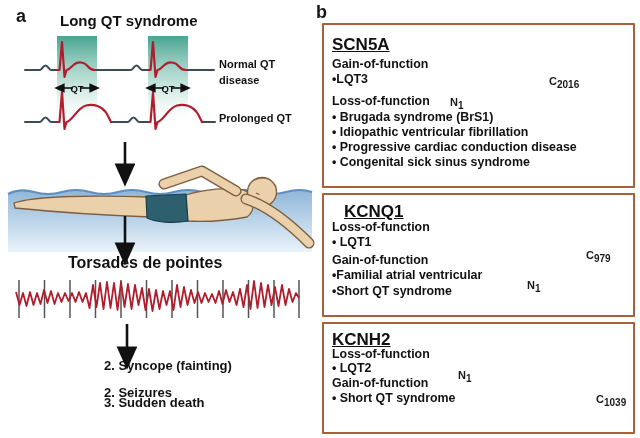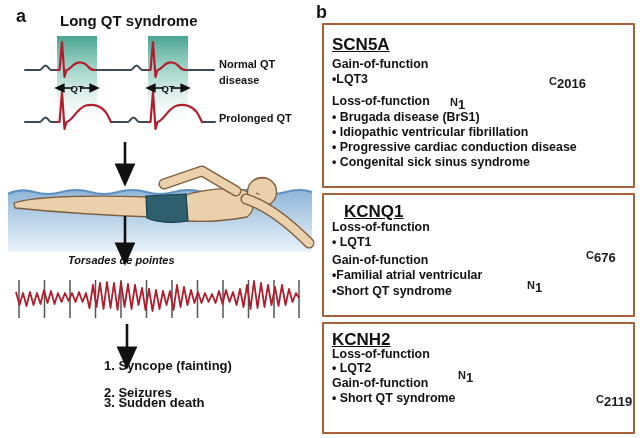--- a/index.html
+++ b/index.html
@@ -2,27 +2,27 @@
 <html><head>
 <meta charset="utf-8">
 <style>
   html,body{margin:0;padding:0;background:#fff;}
   .stage{position:relative;width:640px;height:438px;background:#ffffff;
          font-family:"Liberation Sans",sans-serif;color:#111;overflow:hidden;}
   .abs{position:absolute;}
   .panel-letter{font-size:18px;font-weight:bold;color:#151515;}
   .fig-title{font-size:15px;font-weight:bold;}
   .trace-label{font-size:11px;font-weight:bold;line-height:15px;}
-  .mid-label{font-size:11px;font-weight:bold;font-style:italic;}
+  .mid-label{font-size:16px;font-weight:bold;}
   .outcome{font-size:13px;font-weight:bold;}
   .gene-box{position:absolute;left:322px;width:309px;border:2px solid #a8603a;background:#ffffff;border-radius:1px;}
   .gene-name{position:absolute;font-size:17px;font-weight:bold;text-decoration:underline;}
   .box-row{position:absolute;left:332px;font-size:12.4px;font-weight:bold;white-space:nowrap;}
   .term{position:absolute;font-size:11px;font-weight:bold;color:#1a1a1a;}
-  .term sub{font-size:13px;vertical-align:sub;margin-top:28px;}
+  .term sub{font-size:10px;vertical-align:sub;margin-top:28px;}
   svg text{font-family:"Liberation Sans",sans-serif;}
   .qtT{font-size:9.5px;font-weight:bold;fill:#101010;}
 </style>
 </head>
 <body>
 
 <div class="stage">
 
   <svg class="abs" style="left:0;top:0" width="640" height="438" viewBox="0 0 640 438">
     <defs>
@@ -195,50 +195,50 @@
 
   <div class="abs panel-letter" style="left:16px;top:6px">a</div>
   <div class="abs fig-title" style="left:60px;top:12px">Long QT syndrome</div>
 
   <div class="abs trace-label" style="left:219px;top:57px">Normal QT</div>
   <div class="abs trace-label" style="left:219px;top:73px">disease</div>
   <div class="abs trace-label" style="left:219px;top:111px">Prolonged QT</div>
 
   <div class="abs mid-label" style="left:68px;top:254px">Torsades de pointes</div>
 
-  <div class="abs outcome" style="left:104px;top:358px">1. Syncope (fainting)</div>
+  <div class="abs outcome" style="left:104px;top:358px">2. Syncope (fainting)</div>
   <div class="abs outcome" style="left:104px;top:385px">2. Seizures</div>
   <div class="abs outcome" style="left:104px;top:395px">3. Sudden death</div>
 
   <div class="abs panel-letter" style="left:316px;top:2px">b</div>
 
   <div class="gene-box" style="top:23px;height:161px"></div>
   <div class="gene-name" style="left:332px;top:35px">SCN5A</div>
   <div class="box-row" style="top:57px">Gain-of-function</div>
   <div class="box-row" style="top:72px">•LQT3</div>
   <div class="box-row" style="top:94px">Loss-of-function</div>
-  <div class="box-row" style="top:110px">• Brugada disease (BrS1)</div>
+  <div class="box-row" style="top:110px">• Brugada syndrome (BrS1)</div>
   <div class="box-row" style="top:140px">• Progressive cardiac conduction disease</div>
   <div class="box-row" style="top:125px">• Idiopathic ventricular fibrillation</div>
   <div class="box-row" style="top:155px">• Congenital sick sinus syndrome</div>
   <div class="term" style="left:450px;top:96px"><span>N</span><sub>1</sub></div>
   <div class="term" style="left:549px;top:75px"><span>C</span><sub>2016</sub></div>
 
   <div class="gene-box" style="top:193px;height:120px"></div>
   <div class="gene-name" style="left:344px;top:202px">KCNQ1</div>
   <div class="box-row" style="top:220px">Loss-of-function</div>
   <div class="box-row" style="top:235px">• LQT1</div>
   <div class="box-row" style="top:253px">Gain-of-function</div>
   <div class="box-row" style="top:268px">•Familial atrial ventricular</div>
   <div class="box-row" style="top:284px">•Short QT syndrome</div>
   <div class="term" style="left:527px;top:279px"><span>N</span><sub>1</sub></div>
-  <div class="term" style="left:586px;top:249px"><span>C</span><sub>676</sub></div>
+  <div class="term" style="left:586px;top:249px"><span>C</span><sub>979</sub></div>
 
   <div class="gene-box" style="top:322px;height:108px"></div>
   <div class="gene-name" style="left:332px;top:330px">KCNH2</div>
   <div class="box-row" style="top:347px">Loss-of-function</div>
   <div class="box-row" style="top:361px">• LQT2</div>
   <div class="box-row" style="top:376px">Gain-of-function</div>
   <div class="box-row" style="top:391px">• Short QT syndrome</div>
   <div class="term" style="left:458px;top:369px"><span>N</span><sub>1</sub></div>
-  <div class="term" style="left:596px;top:393px"><span>C</span><sub>2119</sub></div>
+  <div class="term" style="left:596px;top:393px"><span>C</span><sub>1039</sub></div>
 
 </div>
 
 </body></html>

